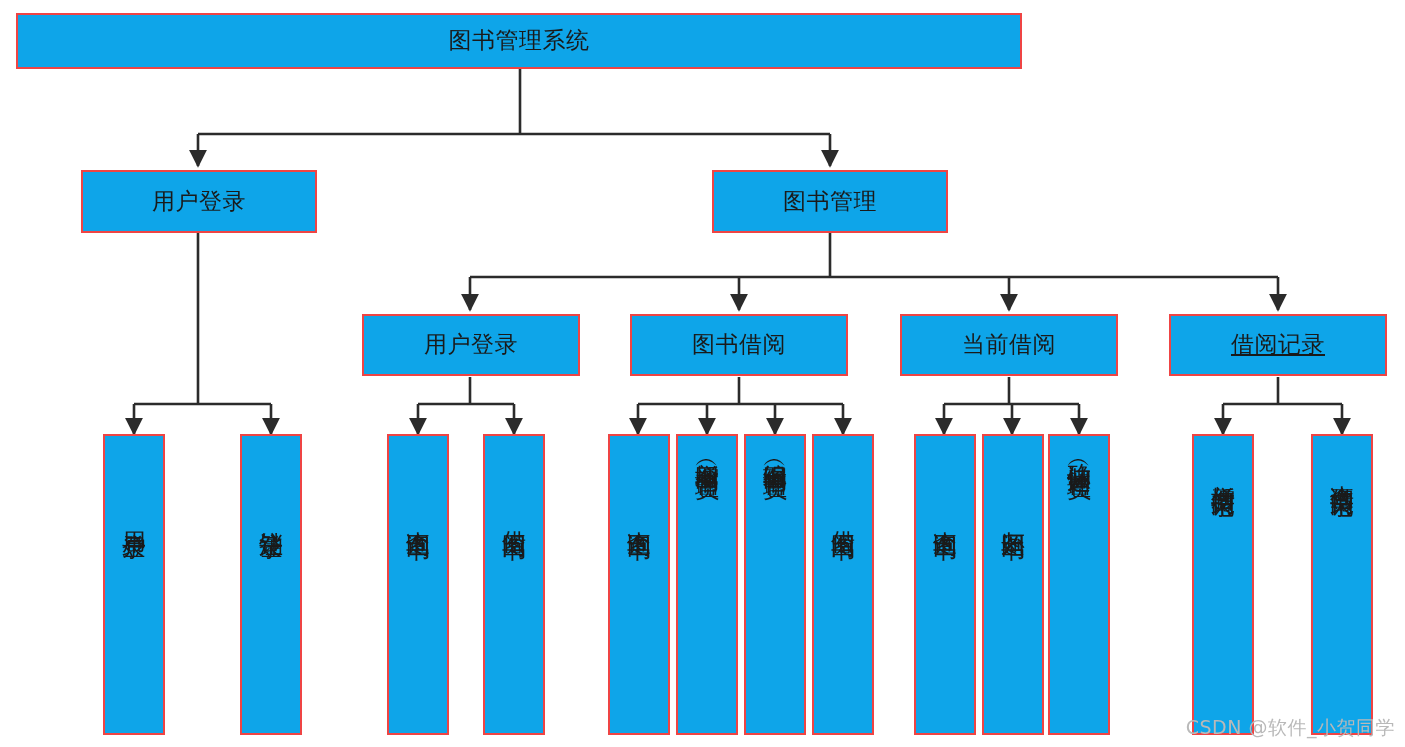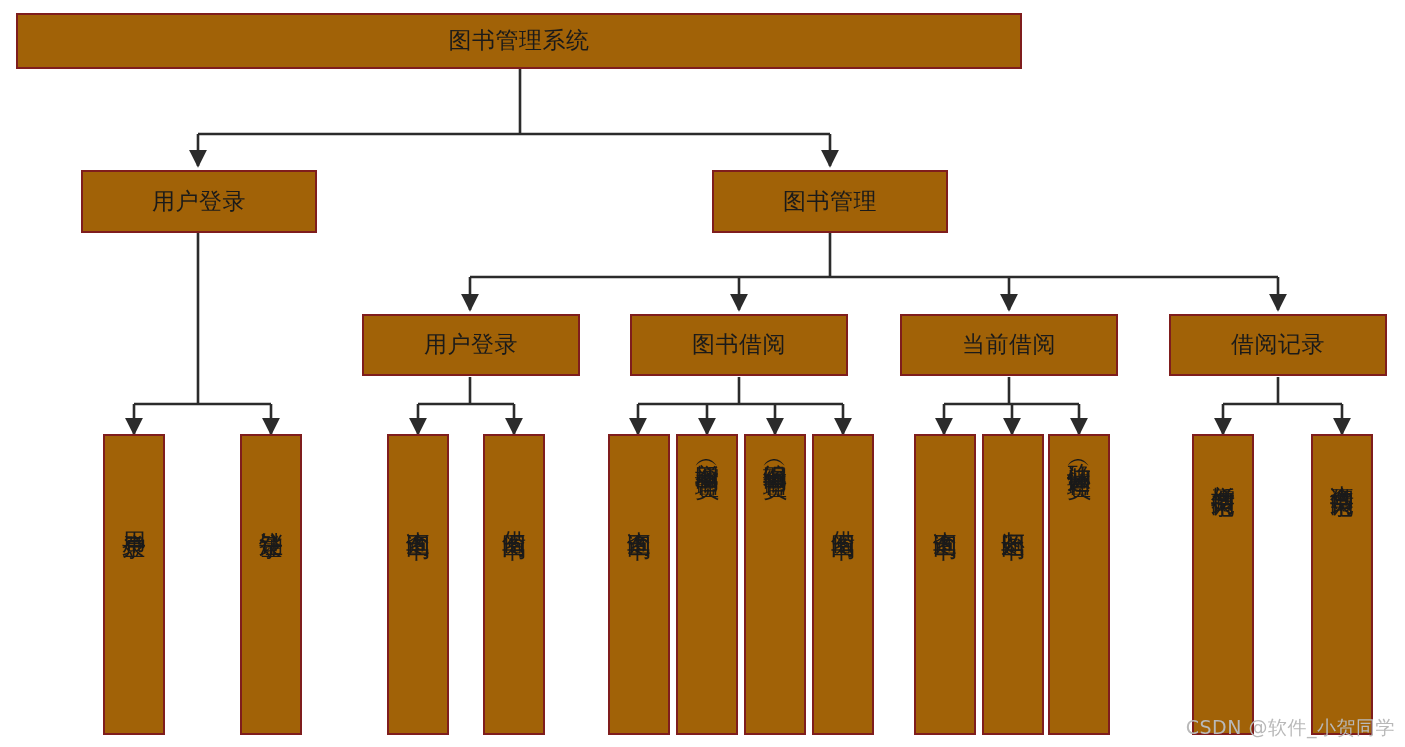--- a/index.html
+++ b/index.html
@@ -22,22 +22,22 @@
     position: absolute;
     left: 0;
     top: 0;
     width: 1405px;
     height: 747px;
     pointer-events: none;
   }
   .node {
     position: absolute;
     box-sizing: border-box;
-    background: #a16207;
-    border: 2px solid #7f1d1d;
+    background: #0ea5e9;
+    border: 2px solid #ef4444;
     display: flex;
     align-items: center;
     justify-content: center;
     color: #1a1a1a;
   }
   .node .label {
     display: block;
     text-align: center;
     line-height: 1.18;
     white-space: nowrap;
@@ -146,21 +146,21 @@
 
   <div class="node horiz" style="left:362px; top:314px; width:218px; height:62px;">
     <span class="label">用户登录</span>
   </div>
   <div class="node horiz" style="left:900px; top:314px; width:218px; height:62px;">
     <span class="label">当前借阅</span>
   </div>
   <div class="node horiz" style="left:630px; top:314px; width:218px; height:62px;">
     <span class="label">图书借阅</span>
   </div>
-  <div class="node horiz" style="left:1169px; top:314px; width:218px; height:62px;">
+  <div class="node horiz" style="left:1169px; top:314px; width:218px; height:62px;text-decoration:underline;">
     <span class="label">借阅记录</span>
   </div>
 
   <div class="node vert mid" style="left:103px; top:434px; width:62px; height:301px;">
     <span class="label">用户登录</span>
   </div>
   <div class="node vert mid" style="left:240px; top:434px; width:62px; height:301px;">
     <span class="label">注销登录</span>
   </div>
 

